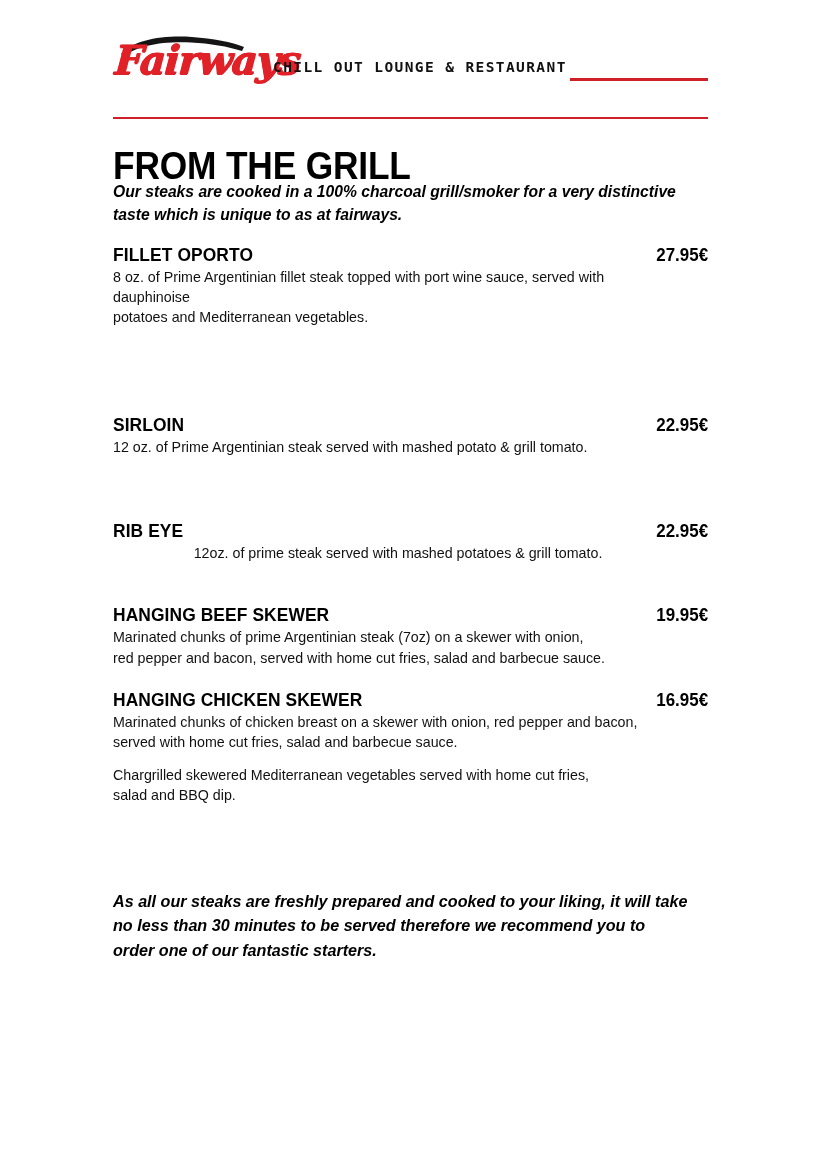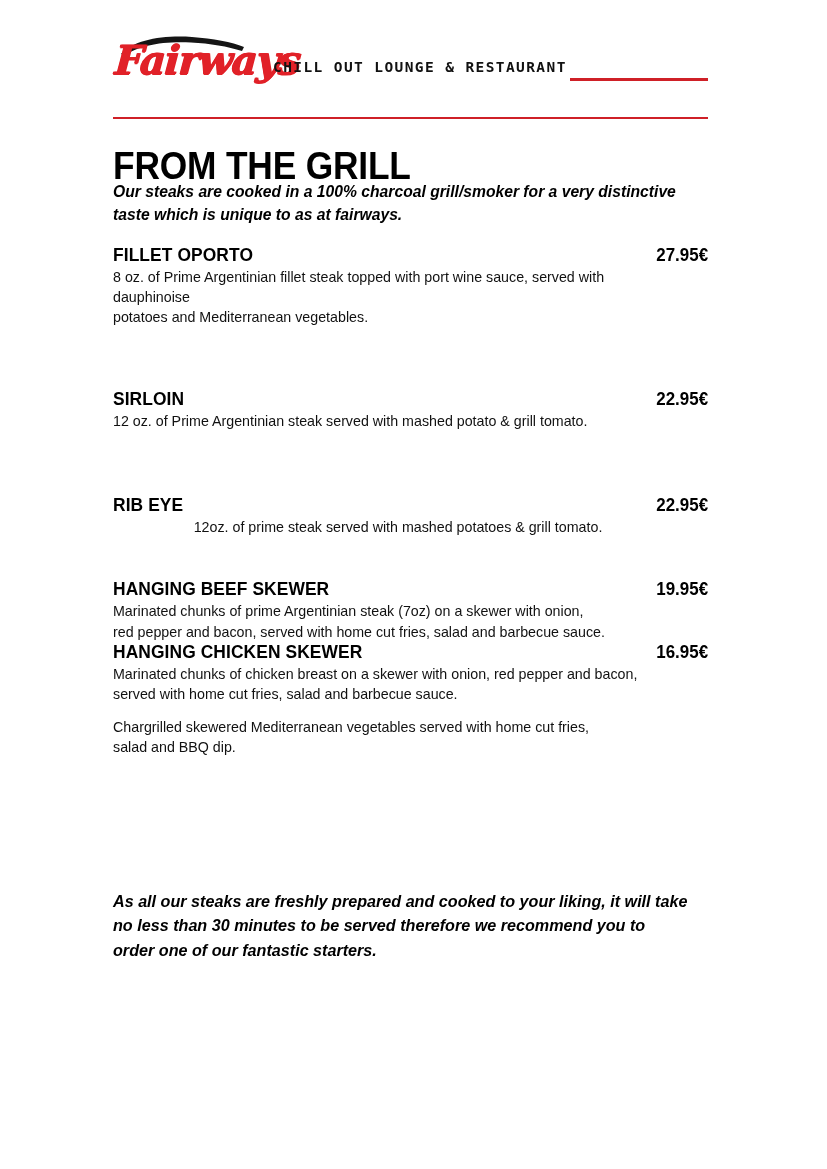--- a/index.html
+++ b/index.html
@@ -237,21 +237,21 @@
 
       <div class="rule-short"></div>
     </div>
 
     <div class="rule-full"></div>
 
     <h1 class="section-title">FROM THE GRILL</h1>
     <p class="section-intro">Our steaks are cooked in a 100% charcoal grill/smoker for a very distinctive taste which is unique to as at fairways.</p>
 
     <div class="menu">
-        <div class="menu-item" style="margin-bottom: 62px;">
+        <div class="menu-item" style="margin-bottom: 88px;">
           <div class="item-head">
             <span class="item-name">FILLET OPORTO</span>
             <span class="item-price">27.95€</span>
           </div>
           <div class="item-desc">8 oz. of Prime Argentinian fillet steak topped with port wine sauce, served with dauphinoise
 potatoes  and Mediterranean vegetables.</div>
         </div>
         <div class="menu-item" style="margin-bottom: 64px; margin-top: 35px;">
           <div class="item-head">
             <span class="item-name">SIRLOIN</span>
@@ -259,21 +259,21 @@
           </div>
           <div class="item-desc">12 oz. of Prime Argentinian steak served with mashed potato &amp; grill tomato.</div>
         </div>
         <div class="menu-item" style="margin-bottom: 42px; text-align: center;">
           <div class="item-head">
             <span class="item-name">RIB EYE</span>
             <span class="item-price">22.95€</span>
           </div>
           <div class="item-desc">12oz. of prime steak served with mashed potatoes &amp; grill tomato.</div>
         </div>
-        <div class="menu-item" style="">
+        <div class="menu-item" style="margin-bottom: 22px;">
           <div class="item-head">
             <span class="item-name">HANGING BEEF SKEWER</span>
             <span class="item-price">19.95€</span>
           </div>
           <div class="item-desc">Marinated chunks of prime Argentinian steak (7oz) on a skewer with onion,
 red pepper and bacon, served with home cut fries, salad and barbecue sauce.</div>
         </div>
         <div class="menu-item" style="margin-bottom: 13px;">
           <div class="item-head">
             <span class="item-name">HANGING CHICKEN SKEWER</span>

